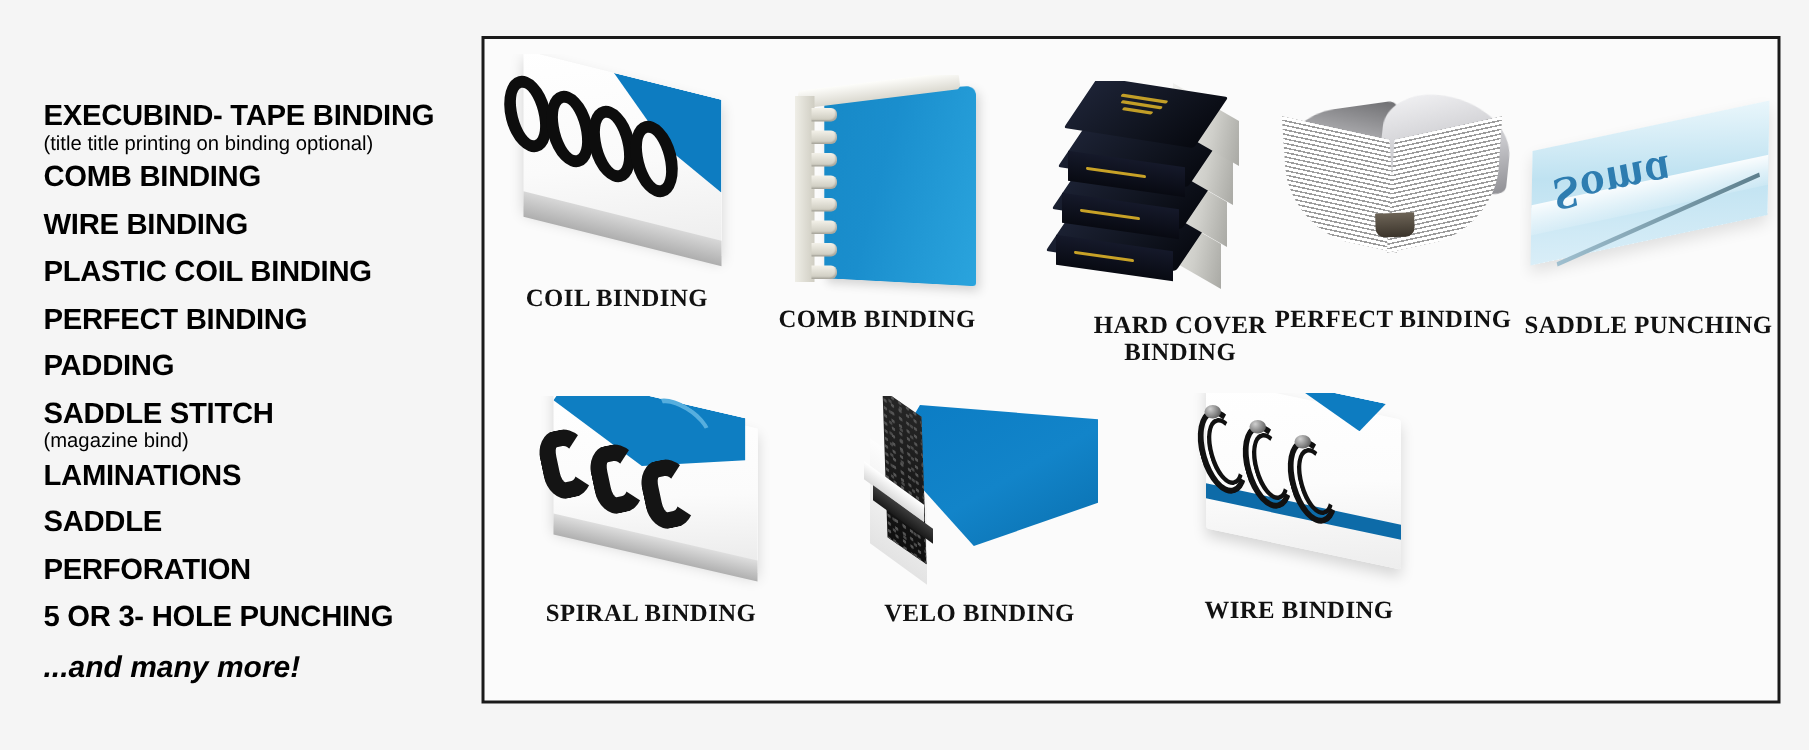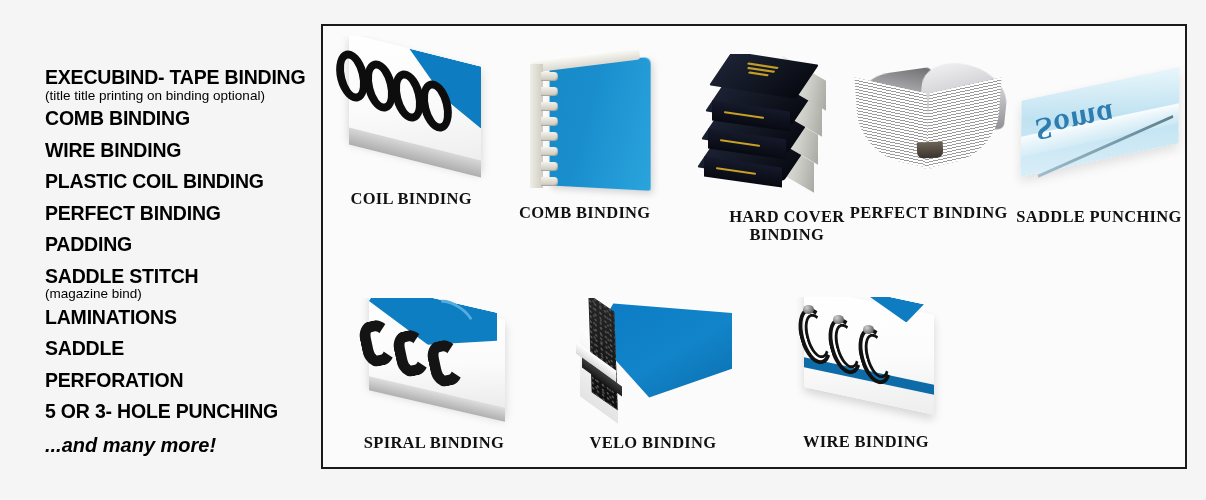--- a/index.html
+++ b/index.html
@@ -10,21 +10,20 @@
     font-family: "Liberation Sans", sans-serif;
     overflow: hidden;
   }
   .page { position: relative; width: 1206px; height: 500px; background: #f5f5f5; }
 
   
   .services-list {
     position: absolute;
     left: 29px; top: 68px;
     width: 285px;
-    margin-left: 16px;
   }
   .svc-item { line-height: 1.0; }
   .svc-main {
     font-family: "Liberation Sans", sans-serif;
     font-weight: bold;
     font-size: 19.5px;
     letter-spacing: -0.2px;
     color: #000;
     white-space: nowrap;
     margin-bottom: 1px;
@@ -57,21 +56,21 @@
     width: 866px; height: 445px;
     border: 2px solid #1a1a1a;
     background: #fbfbfb;
   }
   .gallery-row {
     position: absolute;
     width: 100%;
     display: flex;
   }
   .row-1 { top: 4px; height: 226px; }
-  .row-2 { top: 242px; height: 205px; align-items: center; }
+  .row-2 { top: 230px; height: 205px; }
 
   .gallery-cell {
     position: relative;
     display: flex;
     flex-direction: column;
     align-items: center;
     justify-content: flex-start;
   }
   .cell-img {
     position: relative;

